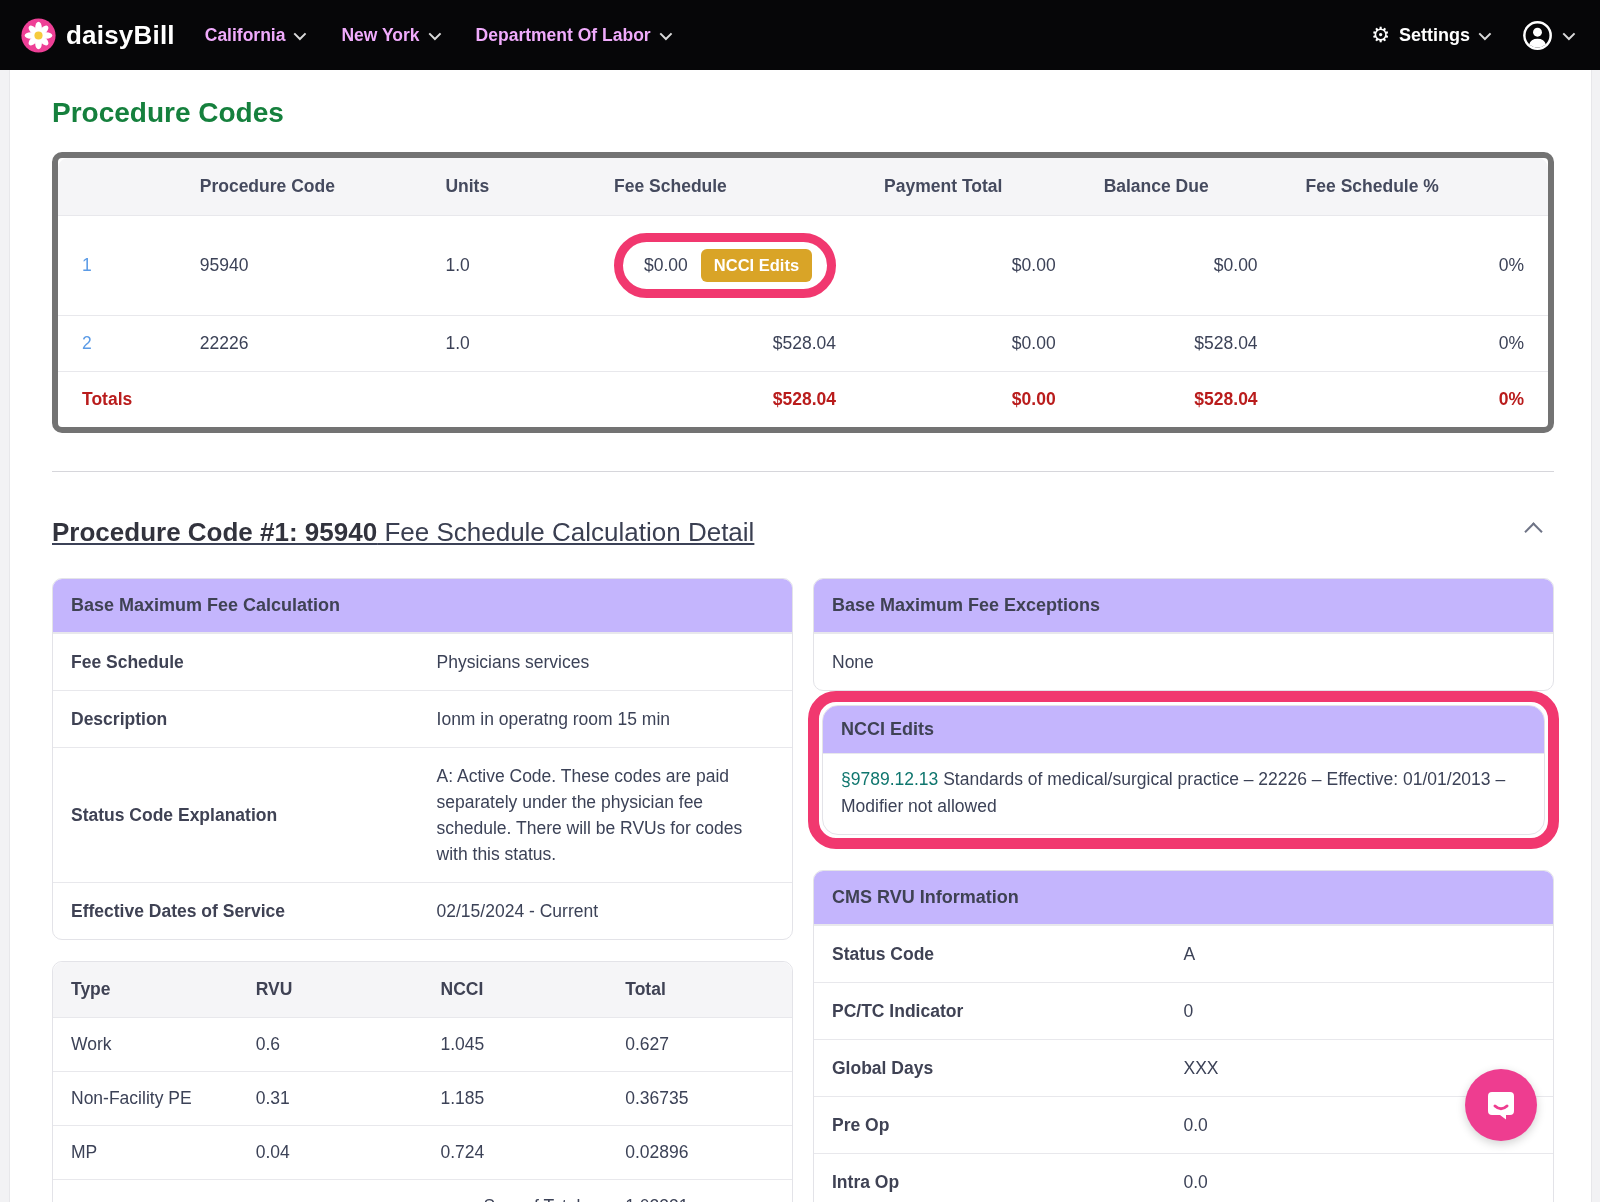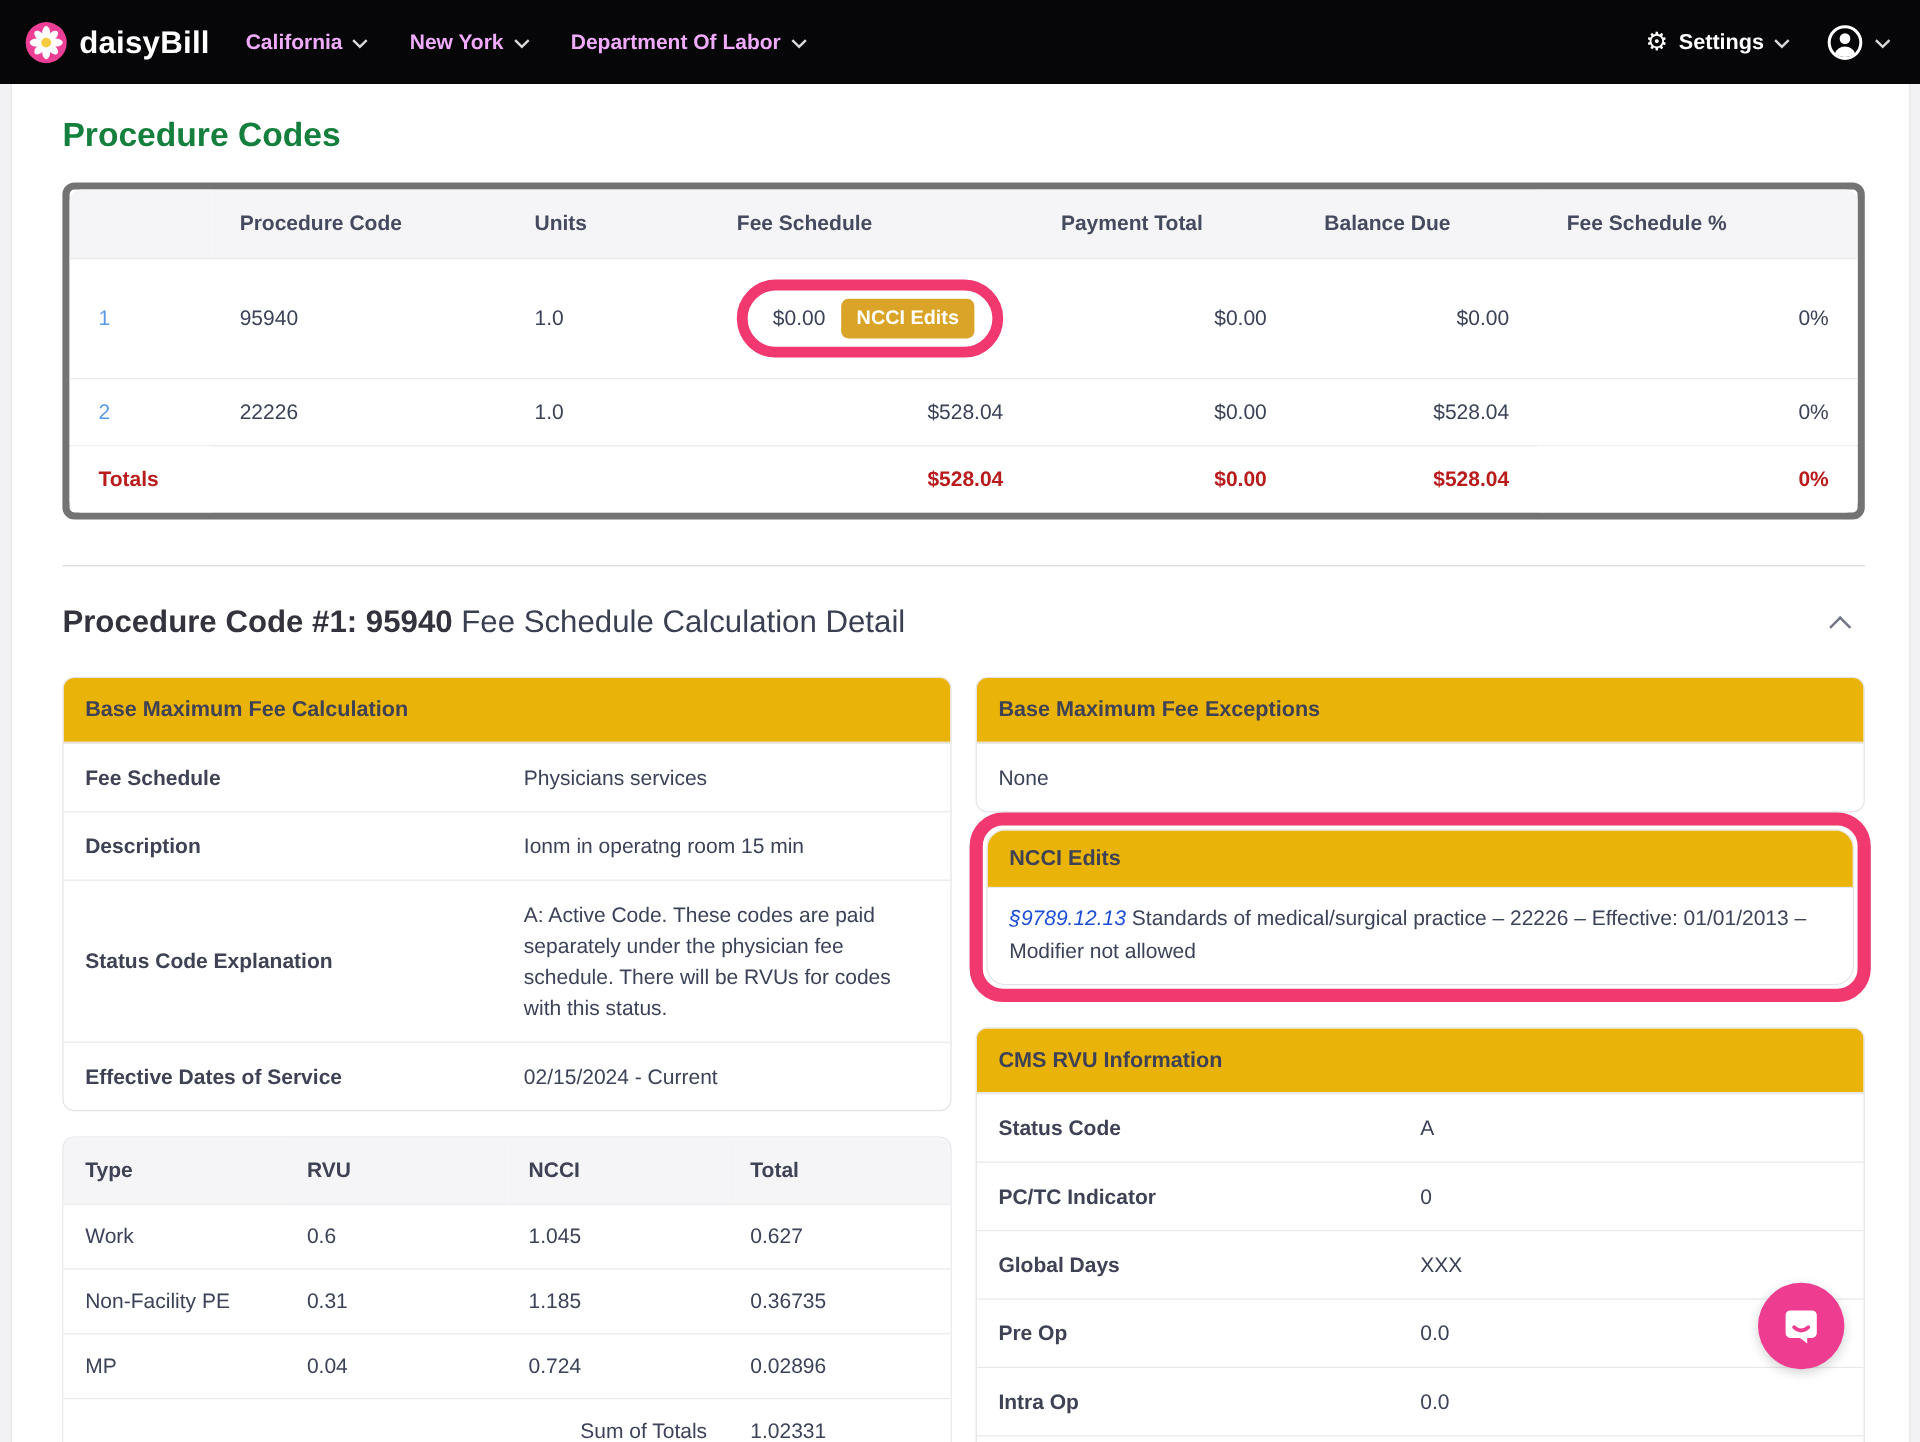--- a/index.html
+++ b/index.html
@@ -75,35 +75,35 @@
     border: 9px solid #f1386f; border-radius: 999px;
     padding: 7px 15px 7px 21px; background: #fff;
   }
   .badge-ncci {
     background: #d9a427; color: #fff; font-weight: 700; font-size: 16.5px;
     border-radius: 6px; padding: 7px 13px; white-space: nowrap; cursor: pointer;
   }
 
   
   .section-divider { border: none; border-top: 1px solid #d6d6db; margin-top: 38px; }
-  .section-head { display: flex; align-items: center; justify-content: space-between; margin: 31px 0 30px; }
+  .section-head { display: flex; justify-content: space-between; margin: 45px 0 30px; text-decoration: underline; }
   .section-title { font-size: 26px; color: #3a3f51; font-weight: 400; }
   .section-title .bold { font-weight: 700; color: #32333d; }
   .collapse-chev {
     width: 13px; height: 13px; cursor: pointer;
     border-right: 2.6px solid #6f7486; border-bottom: 2.6px solid #6f7486;
     transform: rotate(-135deg); margin-right: 14px; margin-top: 8px;
   }
 
   .detail-grid { display: grid; grid-template-columns: 1fr 1fr; column-gap: 20px; align-items: start; }
   .col-stack > * + * { margin-top: 21px; }
 
   .panel { border: 1px solid #e3e3e8; border-radius: 10px; background: #fff; overflow: hidden; }
   .panel-header {
-    background: #eab308; border-bottom: 1px solid #e8e8ec;
+    background: #c4b5fd; border-bottom: 1px solid #e8e8ec;
     font-weight: 700; font-size: 18px; color: #3f4254;
     padding: 16px 18px;
   }
   .def-row { display: flex; align-items: center; padding: 15px 18px; border-top: 1px solid #e8e8ec; font-size: 17.5px; }
   .def-row:first-of-type { border-top: none; }
   .def-label { flex: 0 0 52%; font-weight: 700; color: #3f4254; padding-right: 12px; }
   .def-value { flex: 1; color: #3c4257; line-height: 26px; }
   .cms .def-label { flex-basis: 50%; }
 
   
@@ -122,21 +122,21 @@
 
   
   .annot-ring {
     border: 11px solid #f1386f; border-radius: 28px;
     padding: 3px; margin: 0 -5px;
     background: #fff;
   }
   .annot-ring .panel { border-radius: 16px; }
   .annot-ring .panel-header { padding: 13px 18px; }
   .ncci-text { padding: 12px 18px 14px; font-size: 17.5px; line-height: 27px; color: #3c4257; }
-  .cite-link { color: #1d4ed8; text-decoration: none; cursor: pointer; font-style: italic; }
+  .cite-link { color: #0f766e; text-decoration: none; cursor: pointer; }
 
   
   .chat-launcher {
     position: absolute; left: 1465px; top: 1069px; width: 72px; height: 72px;
     background: #ee3d90; border-radius: 50%; z-index: 10; cursor: pointer;
     display: flex; align-items: center; justify-content: center;
     box-shadow: 0 3px 10px rgba(0,0,0,.18);
   }
 </style>
 </head>

